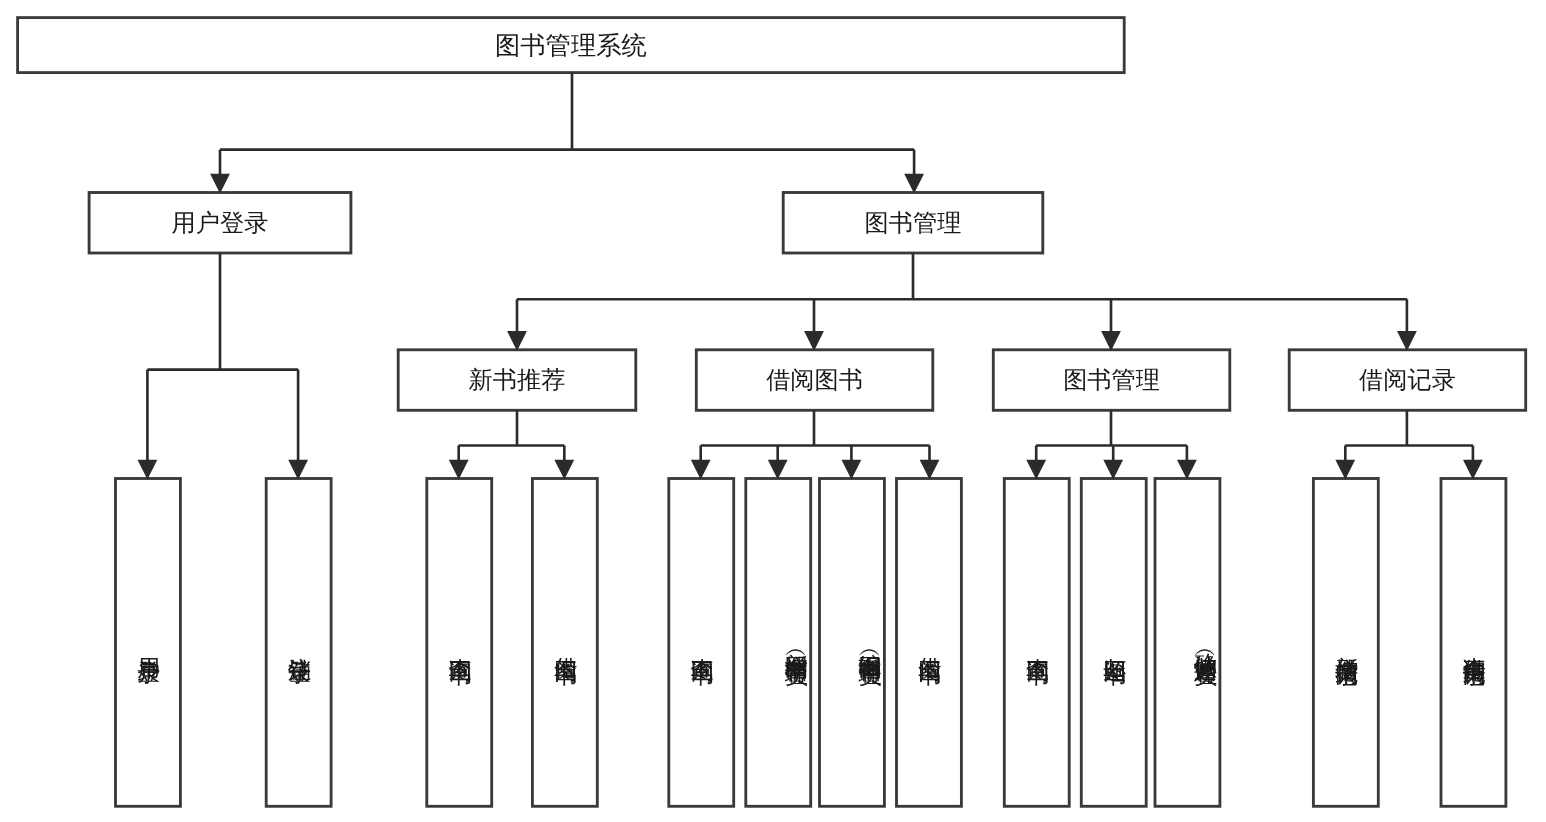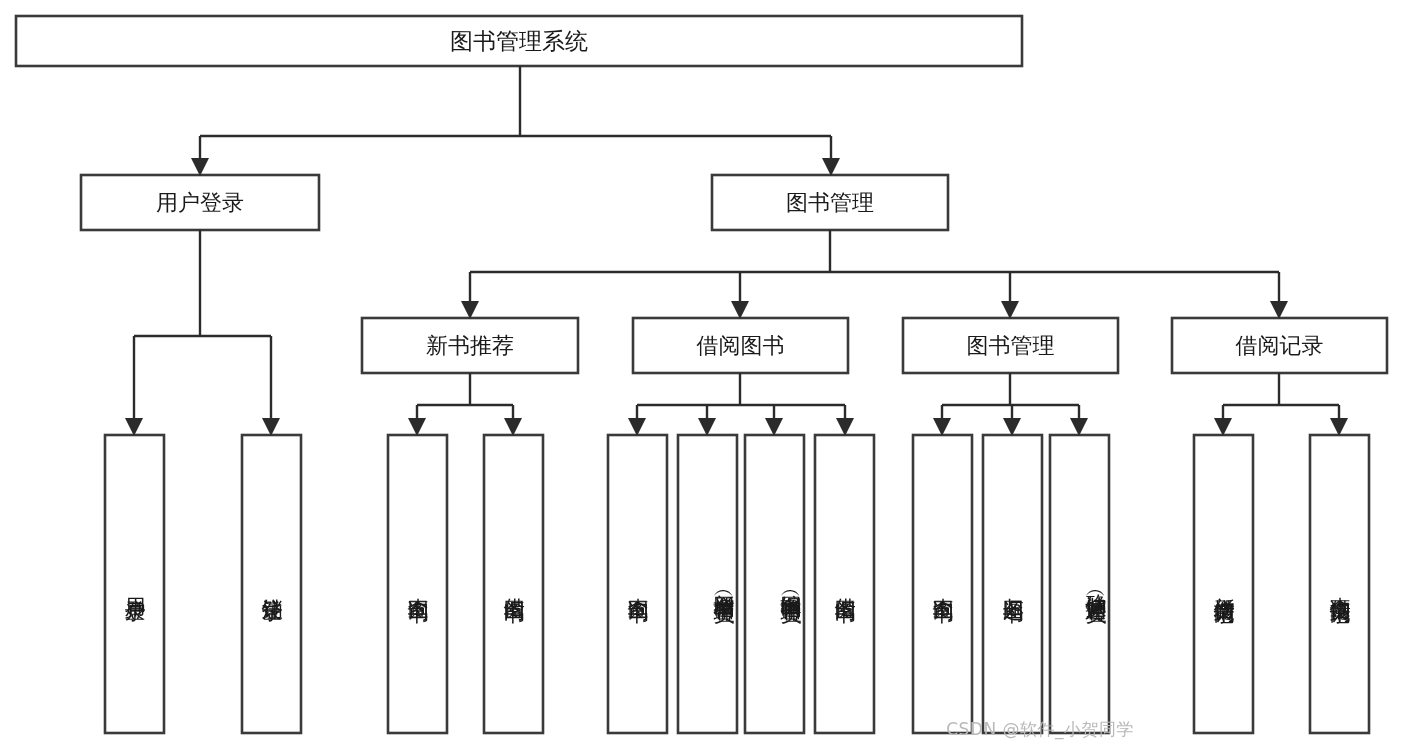--- a/index.html
+++ b/index.html
@@ -209,15 +209,14 @@
   <div class="vlabel-wrap" style="left:745px; top:437px; width:59px; height:294px; align-items:flex-start;">编辑图书（管理员）</div>
   <div class="vlabel-wrap" style="left:815px; top:435px; width:59px; height:298px;">借阅图书</div>
 
   <div class="vlabel-wrap" style="left:913px; top:435px; width:59px; height:298px;">查询图书</div>
   <div class="vlabel-wrap" style="left:983px; top:435px; width:59px; height:298px;">归还图书</div>
   <div class="vlabel-wrap" style="left:1050px; top:437px; width:59px; height:294px; align-items:flex-start;">确认归还（管理员）</div>
 
   <div class="vlabel-wrap" style="left:1194px; top:435px; width:59px; height:298px;">新增借阅记录</div>
   <div class="vlabel-wrap" style="left:1310px; top:435px; width:59px; height:298px;">查询借阅记录</div>
 
-  <div id="watermark">CSDN @软件_小贺同学</div>
 
 </div>
 
 </body></html>

